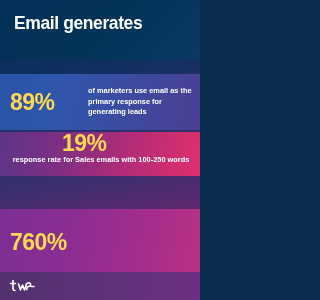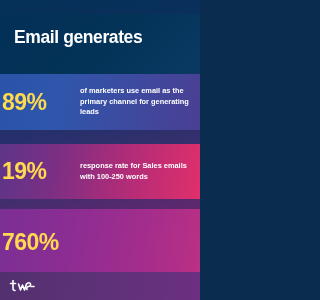--- a/index.html
+++ b/index.html
@@ -15,21 +15,21 @@
     width: 200px;
     height: 300px;
     overflow: hidden;
     background: linear-gradient(170deg, #043057 0%, #0d2f5e 22%, #27306b 42%,
                                 #3b2f6e 58%, #63276e 74%, #9c2b86 88%, #c52e7a 100%);
   }
 
   
   .header {
     position: absolute;
-    left: 0; top: 14px;
+    left: 0; top: 0;
     width: 200px;
     height: 60px;
     background: linear-gradient(135deg, #033056 0%, #043358 55%, #0a3a63 100%);
     box-sizing: border-box;
     padding: 13px 20px 0 14px;
   }
   .header-line1 {
     color: #ffffff;
     font-size: 17.5px;
     font-weight: bold;
@@ -57,31 +57,32 @@
   }
 
   
   .card {
     position: absolute;
     left: 0;
     width: 200px;
     display: flex;
     align-items: center;
     box-sizing: border-box;
-    padding: 0 8px 0 2px;
+    padding: 0 8px 0 10px;
   }
   .card-1 {
     top: 74px;
     height: 56px;
     background: linear-gradient(100deg, #2a54a8 0%, #2f56ab 30%, #3c4ba0 62%, #4a3f93 100%);
   }
   .card-2 {
-    top: 144px;
-    height: 55px;
+    top: 132px;
+    height: 44px;
     background: linear-gradient(100deg, #5d3588 0%, #7b2f84 28%, #b02c78 62%, #e02f6b 100%);
+    flex-direction: column;
   }
   .card-3 {
     top: 209px;
     height: 67px;
     background: linear-gradient(100deg, #7b2f94 0%, #8c2d93 35%, #a32d8c 70%, #bb3084 100%);
   }
   .stat {
     color: #ffd94f;
     font-weight: bold;
     font-size: 23px;
@@ -139,21 +140,21 @@
     <path d="M -5 112 A 82 82 0 0 1 77 30 L 77 45 A 67 67 0 0 0 10 112 Z" fill="url(#arcGrad1)"></path>
     <path d="M 30 112 A 60 60 0 0 1 90 52 L 90 66 A 46 46 0 0 0 44 112 Z" fill="url(#arcGrad2)"></path>
   </svg>
 
   <div class="header">
     <div class="header-line1">Email generates</div>
   </div>
 
   <div class="card card-1">
     <div class="stat stat-1">89%</div>
-    <div class="desc">of marketers use email as the primary channel for generating leads</div>
+    <div class="desc">of marketers use email as the primary response for generating leads</div>
   </div>
 
   <div class="card card-2">
     <div class="stat stat-2">19%</div>
     <div class="desc">response rate for Sales emails with 100-250 words</div>
   </div>
 
   <div class="card card-3">
     <div class="stat stat-3">760%</div>
   </div>

